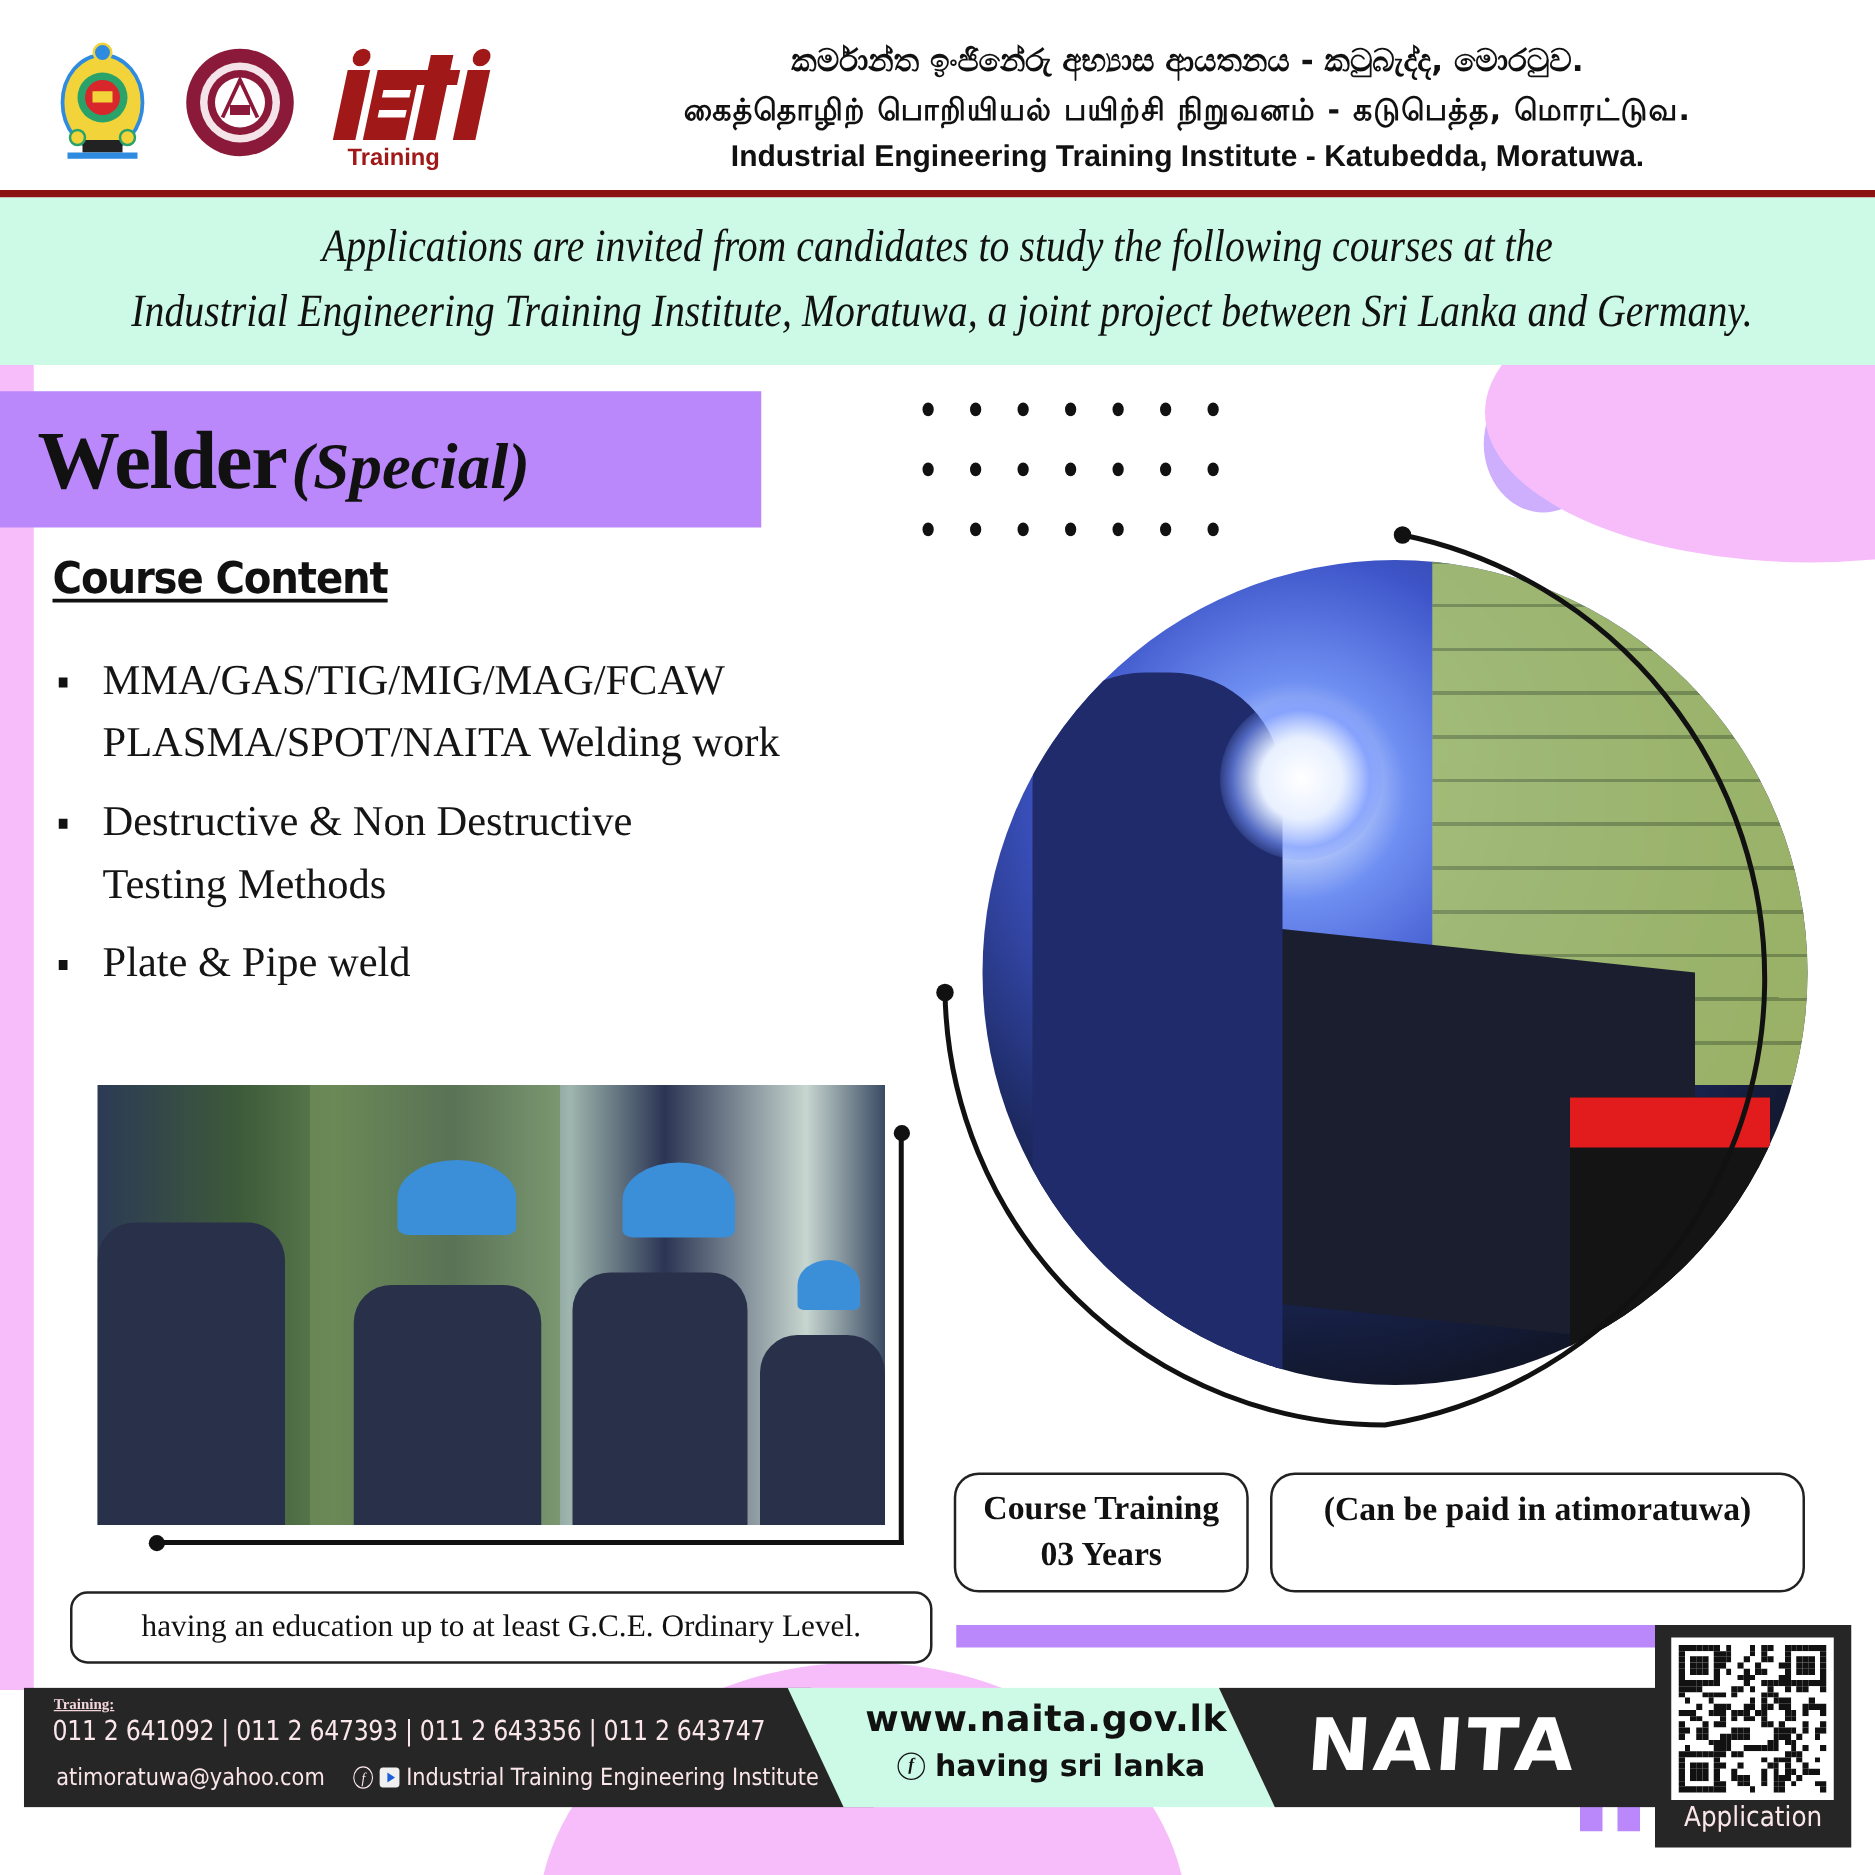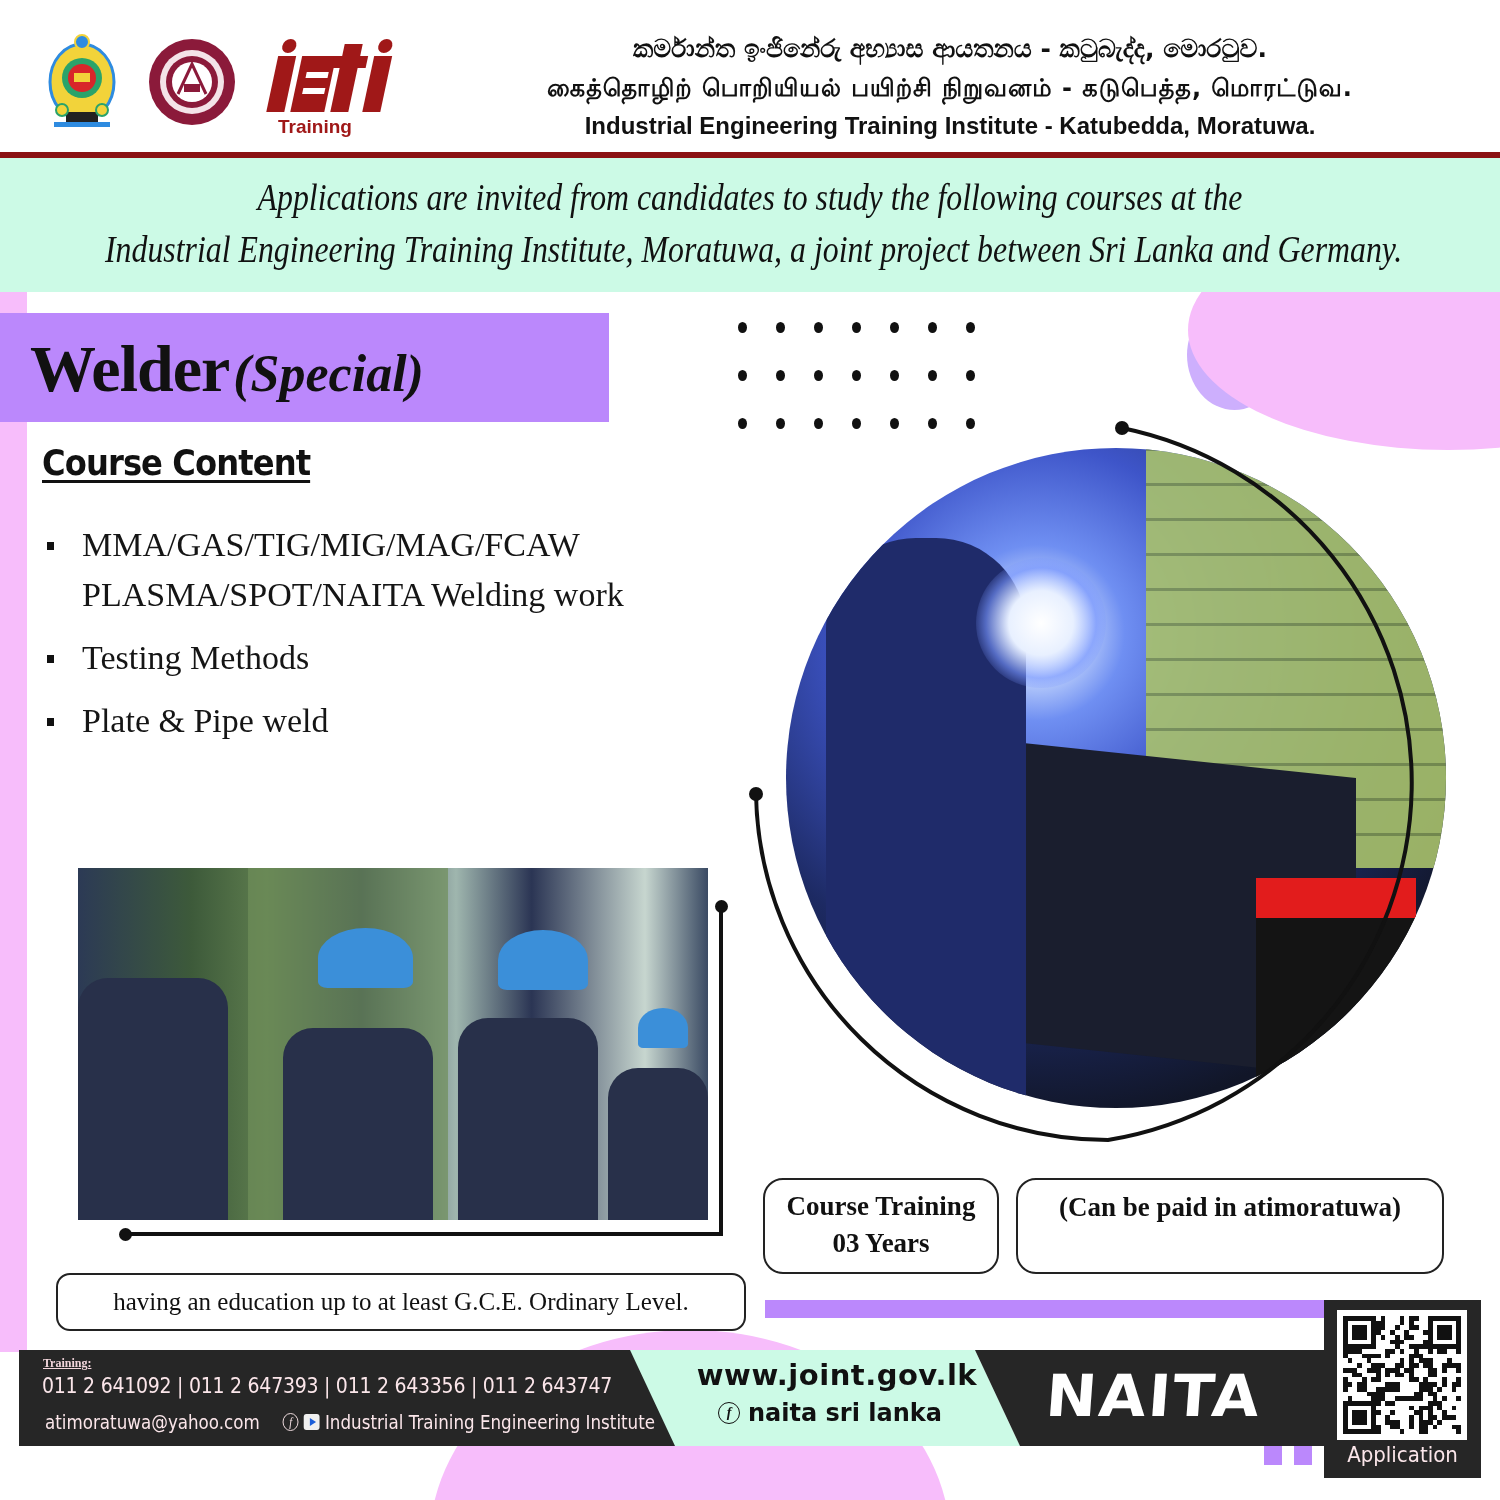--- a/index.html
+++ b/index.html
@@ -195,20 +195,21 @@
 
 <h2 class="cc-heading">Course Content</h2>
 <ul class="cc-list">
   <li class="cc-item">
     <span class="bullet"></span>
     <span class="cc-line">MMA/GAS/TIG/MIG/MAG/FCAW</span>
     <span class="cc-line">PLASMA/SPOT/NAITA Welding  work</span>
   </li>
   <li class="cc-item">
     <span class="bullet"></span>
+    <span class="cc-line">Destructive &amp; Non Destructive</span>
     <span class="cc-line">Testing Methods</span>
   </li>
   <li class="cc-item">
     <span class="bullet"></span>
     <span class="cc-line">Plate &amp; Pipe weld</span>
   </li>
 </ul>
 
 <div class="photo-group">
   <div class="pg-board"></div>
@@ -257,24 +258,24 @@
 
 <div class="inq-label">Training:</div>
 <div class="phones">011 2 641092 | 011 2 647393 | 011 2 643356 | 011 2 643747</div>
 <div class="contact-line">
   <span class="email">atimoratuwa@yahoo.com</span>
   <span class="ic-fb">f</span>
   <span class="ic-yt"></span>
   <span>Industrial Training Engineering Institute</span>
 </div>
 
-<div class="site">www.joint.gov.lk</div>
+<div class="site">www.naita.gov.lk</div>
 <div class="fb-page">
   <span class="ic-fb">f</span>
-  <span>naita sri lanka</span>
+  <span>having sri lanka</span>
 </div>
 
 <div class="naita-logo">NAITA</div>
 
 <div class="qr-panel">
   <div class="qr">
     <div class="qr-grid" id="qr-grid">
         <i style="background: rgb(17, 17, 17);"></i>
         <i style="background: rgb(17, 17, 17);"></i>
         <i style="background: rgb(17, 17, 17);"></i>

